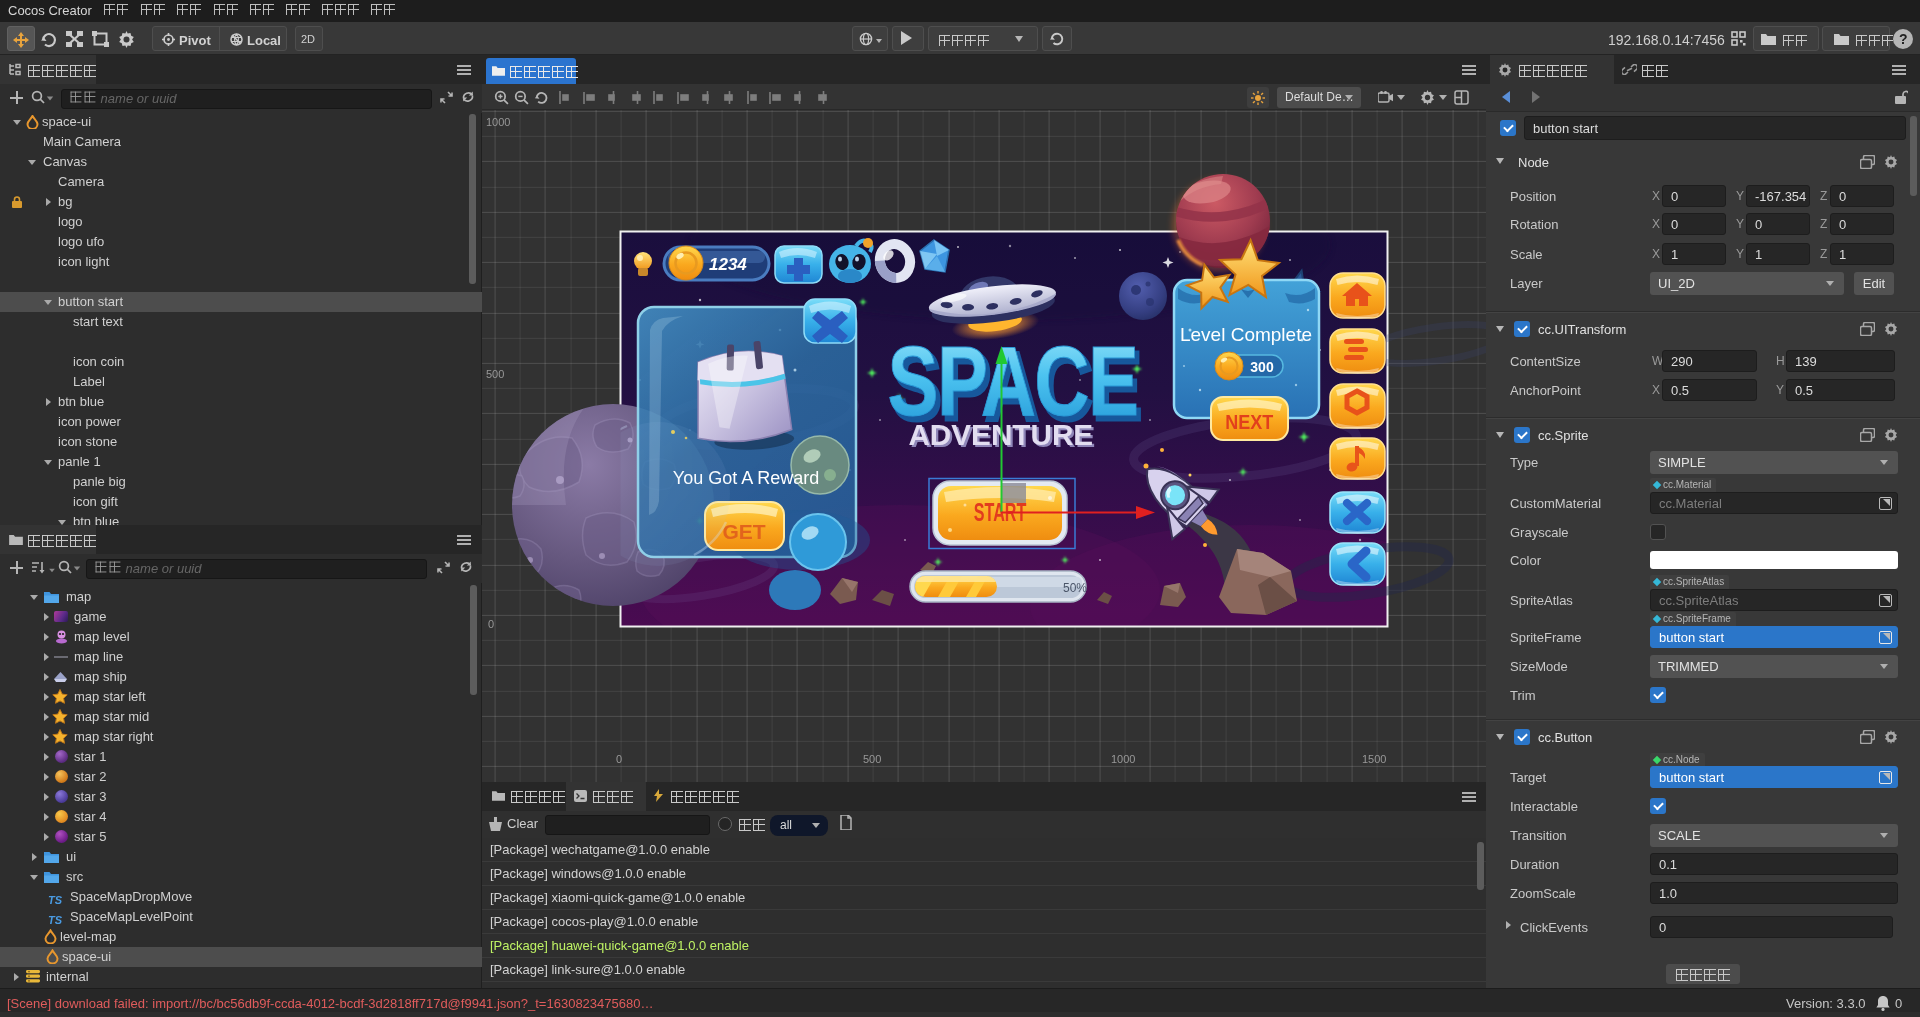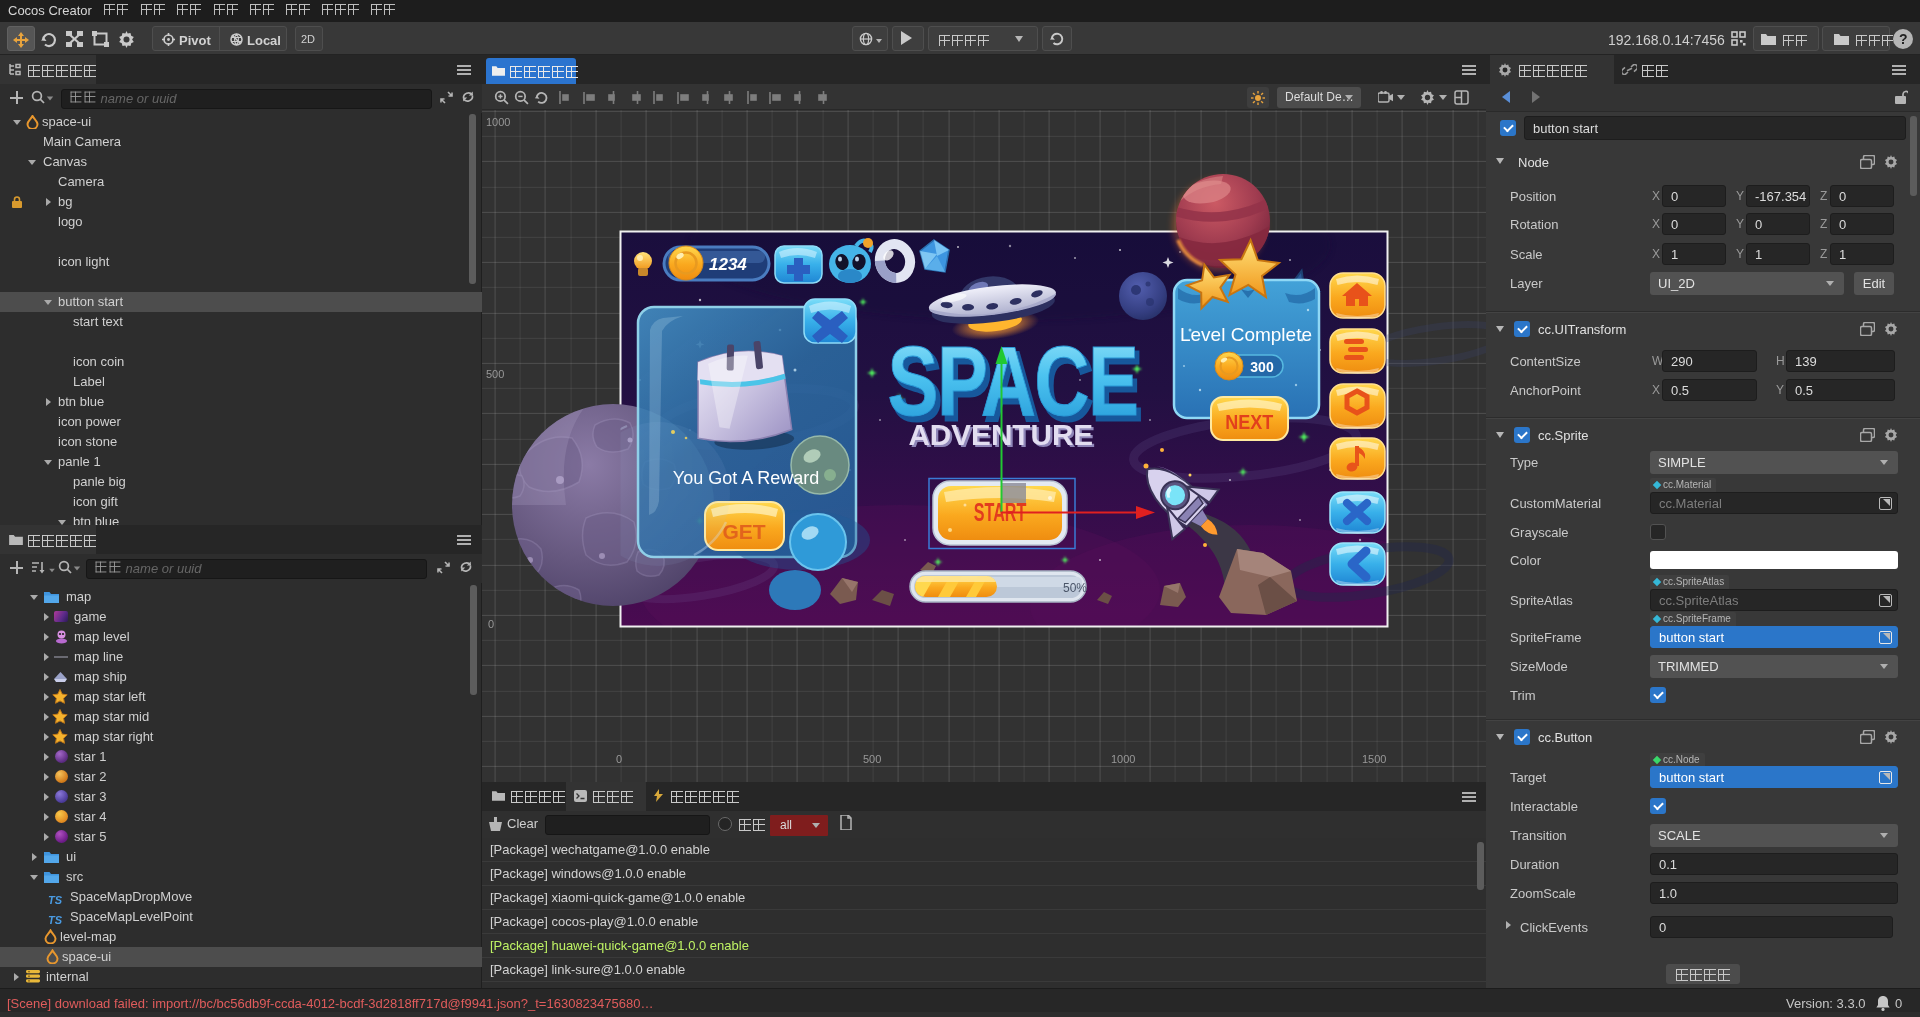--- a/index.html
+++ b/index.html
@@ -224,20 +224,23 @@
 <div class="trow" style="top:80px">
           <svg class="abs" style="left:11px;top:4px" width="12" height="12" viewBox="0 0 12 12">
             <rect x="1" y="5" width="10" height="7" rx="1" fill="#d89a2e"></rect>
             <path d="M3.5 5V3.5a2.5 2.5 0 0 1 5 0V5" fill="none" stroke="#d89a2e" stroke-width="1.6"></path>
           </svg>
           <div class="abs" style="left:46px;top:6px;border-top:4px solid transparent;border-bottom:4px solid transparent;border-left:5px solid #aaa"></div>
           <span class="abs" style="left:58px">bg</span>
         </div>
 <div class="trow" style="top:100px">
           <span class="abs" style="left:58px">logo</span>
+        </div>
+<div class="trow" style="top:120px">
+          <span class="abs" style="left:58px">logo ufo</span>
         </div>
 <div class="trow" style="top:140px">
           <span class="abs" style="left:58px">icon light</span>
         </div>
 <div class="trow sel" style="top:180px">
           <div class="abs" style="left:44px;top:8px;border-left:4px solid transparent;border-right:4px solid transparent;border-top:5px solid #aaa"></div>
           <span class="abs" style="left:58px">button start</span>
         </div>
 <div class="trow" style="top:200px">
           <span class="abs" style="left:73px">start text</span>
@@ -1024,21 +1027,21 @@
  <div class="ham" style="left:980px;top:737px"></div>
 
  <div class="abs" style="left:0;top:756px;width:1004px;height:27px;background:#2f2f2f"></div>
  <svg class="abs" style="left:7px;top:762px" width="13" height="14" viewBox="0 0 13 14">
         <path d="M5 0h3v5h5l-2 9H2L0 5h5z" fill="#b5b5b5"></path>
       </svg>
  <div class="abs" style="left:25px;top:761px;font-size:13px;color:#cfcfcf">Clear</div>
  <div class="abs" style="left:63px;top:760px;width:165px;height:20px;background:#1f1f1f;border:1px solid #161616;border-radius:3px"></div>
  <div class="abs" style="left:236px;top:762px;width:14px;height:14px;background:#242424;border:1px solid #6a6a6a;border-radius:7px"></div>
  <span class="abs" style="left:256px;top:762px"><i class="zh"></i><i class="zh"></i></span>
- <div class="abs" style="left:288px;top:760px;width:58px;height:21px;background:#7f1d1d;border-radius:1px;color:#dcdcdc;font-size:12px;line-height:21px;padding-left:10px">all</div>
+ <div class="abs" style="left:288px;top:760px;width:58px;height:21px;background:#0f172a;border-radius:8px;color:#dcdcdc;font-size:12px;line-height:21px;padding-left:10px">all</div>
  <div class="abs td" style="left:330px;top:768px"></div>
  <svg class="abs" style="left:358px;top:760px" width="12" height="15" viewBox="0 0 12 15">
         <path d="M1 0h7l3 3v12H1z" fill="none" stroke="#b5b5b5" stroke-width="1.5"></path>
         <path d="M8 0v3h3" fill="none" stroke="#b5b5b5" stroke-width="1.5"></path>
       </svg>
 
  <div class="abs" id="conrows" style="left:0;top:783px;width:1004px;height:150px;overflow:hidden;background:#2e2e2e">
 <div class="abs" style="left:0;top:0px;width:1004px;height:24px;border-bottom:1px solid #3a3a3a;font-size:13px;color:#d2d2d2;line-height:24px;padding-left:8px">[Package] wechatgame@1.0.0 enable</div>
 <div class="abs" style="left:0;top:24px;width:1004px;height:24px;border-bottom:1px solid #3a3a3a;font-size:13px;color:#d2d2d2;line-height:24px;padding-left:8px">[Package] windows@1.0.0 enable</div>
 <div class="abs" style="left:0;top:48px;width:1004px;height:24px;border-bottom:1px solid #3a3a3a;font-size:13px;color:#d2d2d2;line-height:24px;padding-left:8px">[Package] xiaomi-quick-game@1.0.0 enable</div>

